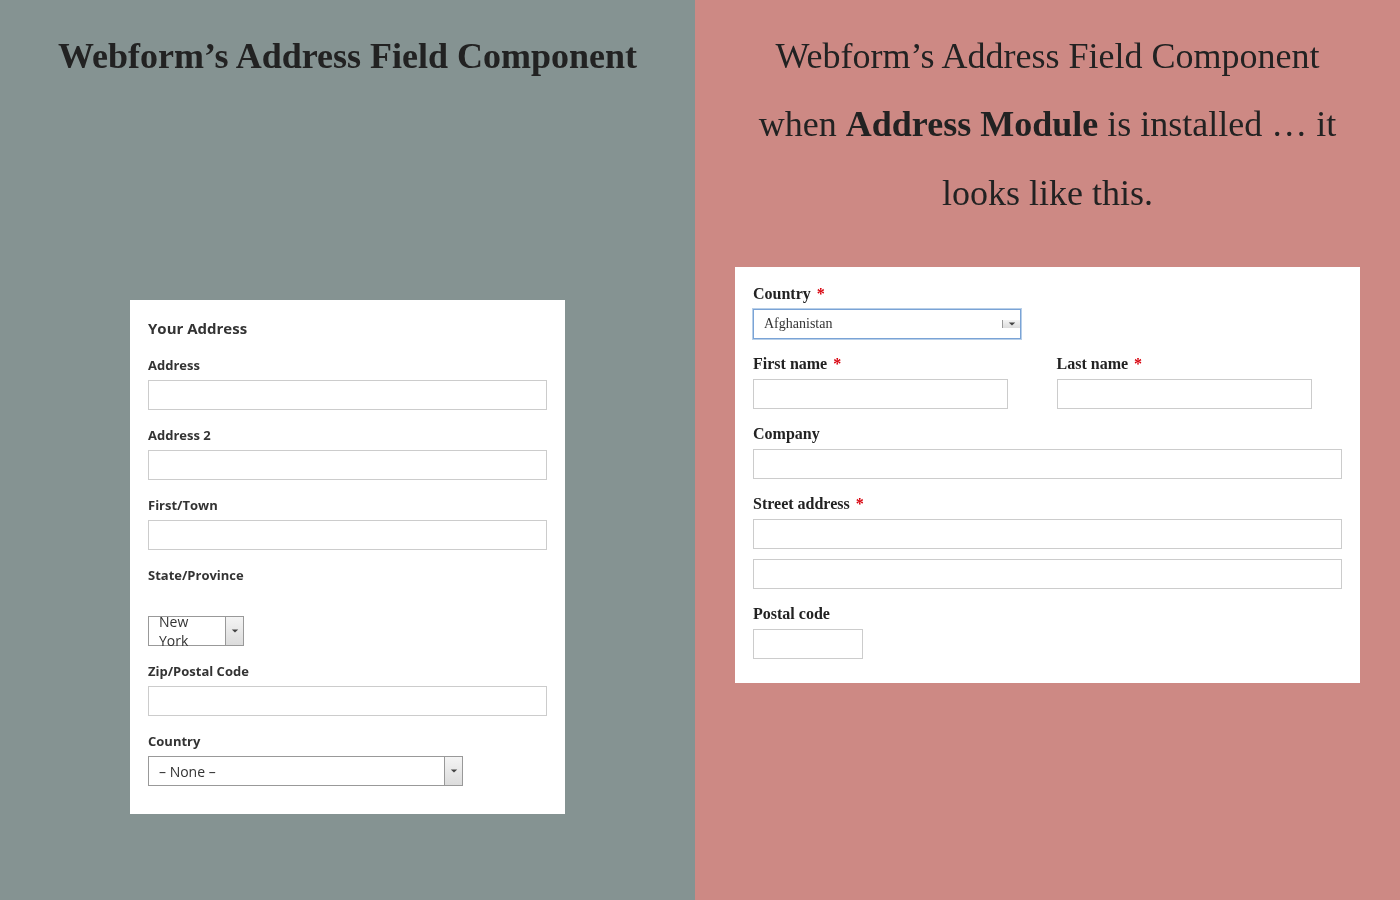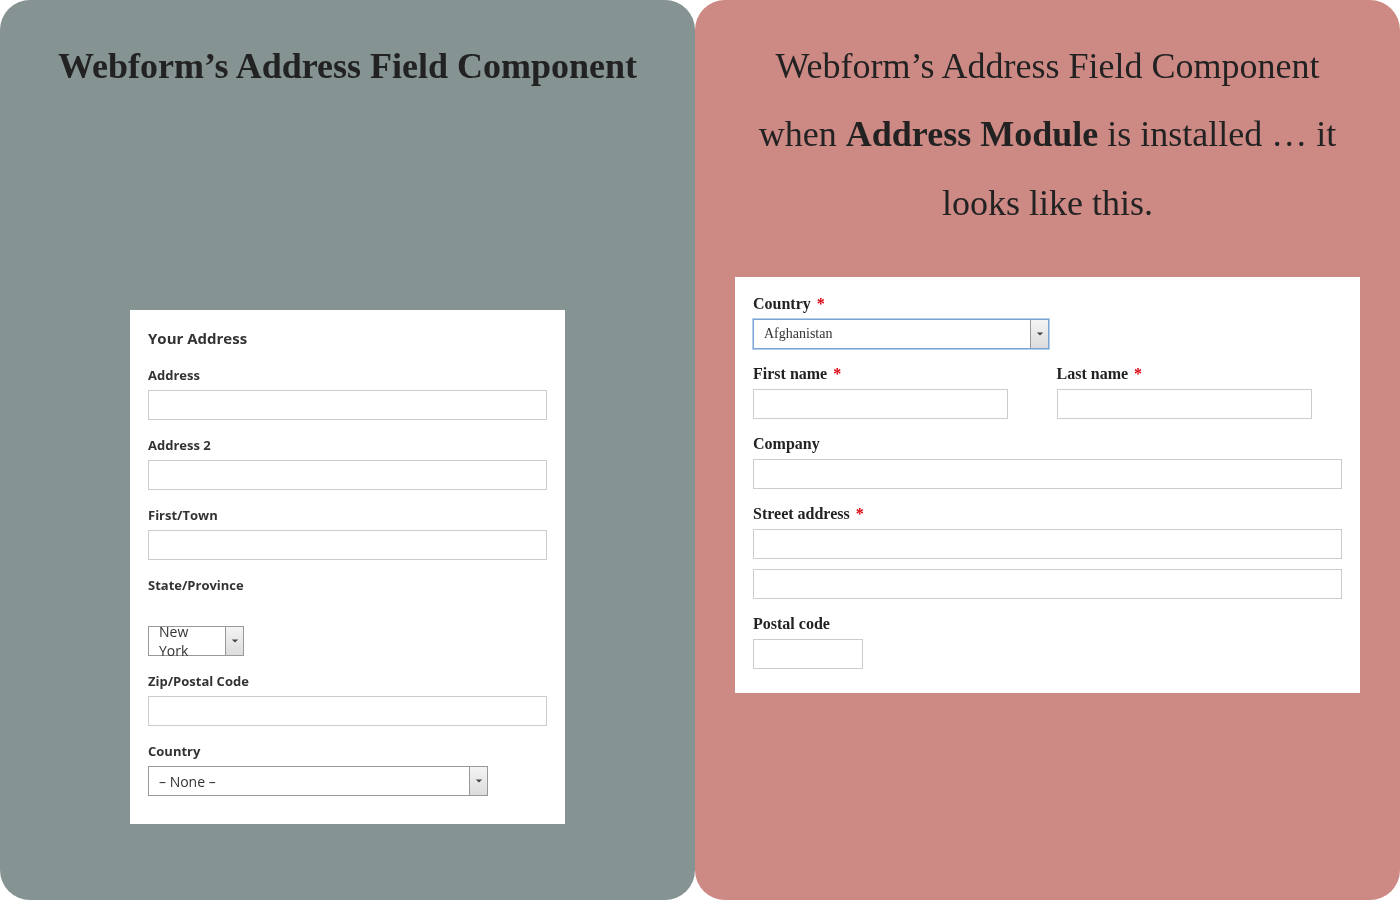--- a/index.html
+++ b/index.html
@@ -1,18 +1,18 @@
 <!DOCTYPE html>
 <html><head>
 <meta charset="utf-8">
 <style>
   * { box-sizing: border-box; margin: 0; padding: 0; }
   body { font-family: Georgia, 'Times New Roman', serif; }
   .container { display: flex; width: 1400px; height: 900px; }
-  .panel { flex: 1; padding: 32px 40px; border-radius: 30px; }
+  .panel { flex: 1; padding: 22px 40px; }
   .panel-left { background: #859392; }
   .panel-right { background: #cd8984; }
   .headline {
     font-size: 36px; font-weight: bold; color: #222; text-align: center;
     line-height: 1.9; margin-bottom: 40px;
   }
   .headline .normal { font-weight: normal; }
   .form-card {
     background: #fff; padding: 18px 18px 24px 18px;
     font-family: 'Open Sans','Helvetica Neue',Arial,sans-serif;
@@ -38,21 +38,21 @@
     width: 18px; border-left: 1px solid #999;
     background: linear-gradient(#f4f4f4,#dcdcdc);
     display: flex; align-items: center; justify-content: center;
   }
   .select-btn svg { width: 8px; height: 8px; }
 
   .row-2 { display: flex; gap: 18px; }
   .row-2 .col { flex: 1; }
   .form-card-right .field-label { font-family: Georgia,serif; font-size: 16px; color:#222;}
   .form-card-right .text-input { border: 1px solid #ccc; height: 30px; }
-  .country-select { width: 296px; }
+  .country-select { width: 268px; align-items: center; }
   .city-input { width: 300px; }
   .postal-input { width: 110px; }
 </style>
 </head>
 <body>
 
 <div class="container">
 
   <div class="panel panel-left">
     <div class="headline">Webform’s Address Field Component</div>
@@ -87,21 +87,21 @@
         </div>
       </div>
 
       <div class="field">
         <label class="field-label">Zip/Postal Code</label>
         <input class="text-input" style="">
       </div>
 
       <div class="field" style="margin-bottom:4px;">
         <label class="field-label">Country</label>
-        <div class="select-wrap" style="width:340px;">
+        <div class="select-wrap" style="width:315px;">
           <span class="select-value">– None –</span>
           <span class="select-btn">
             <svg viewBox="0 0 10 10">
                 <path d="M1 3 L5 7 L9 3 Z" fill="#444"></path>
               </svg>
           </span>
         </div>
       </div>
     </div>
   </div>

